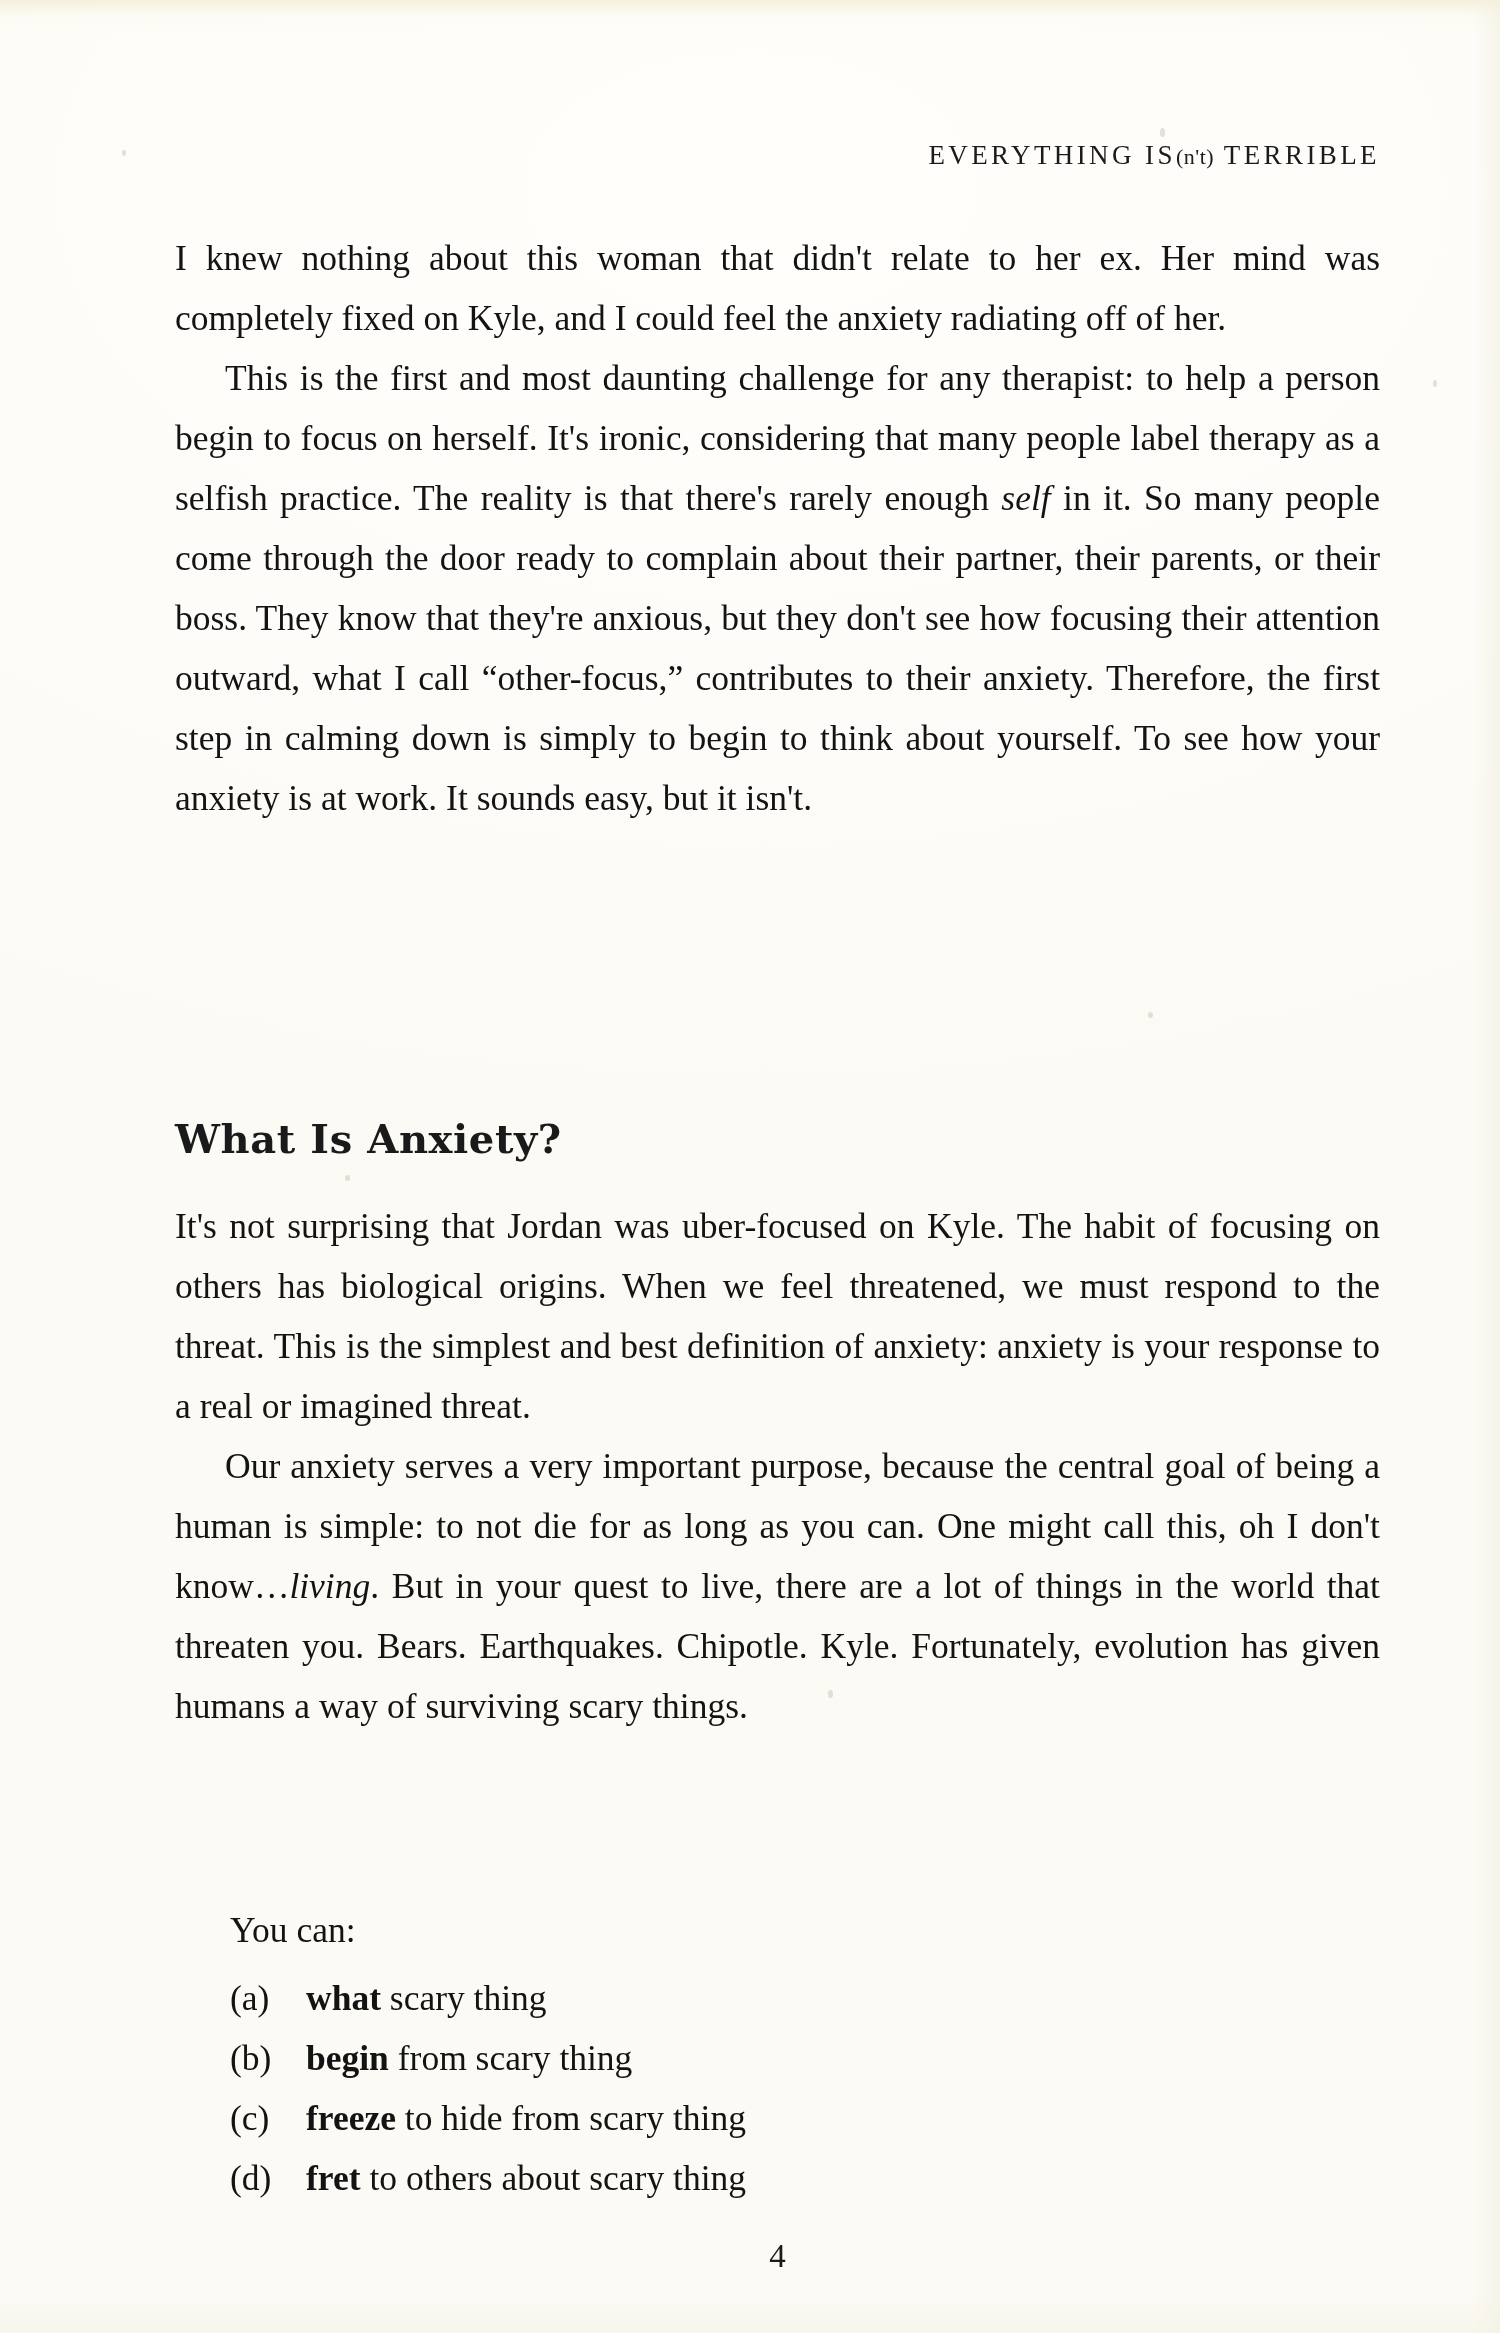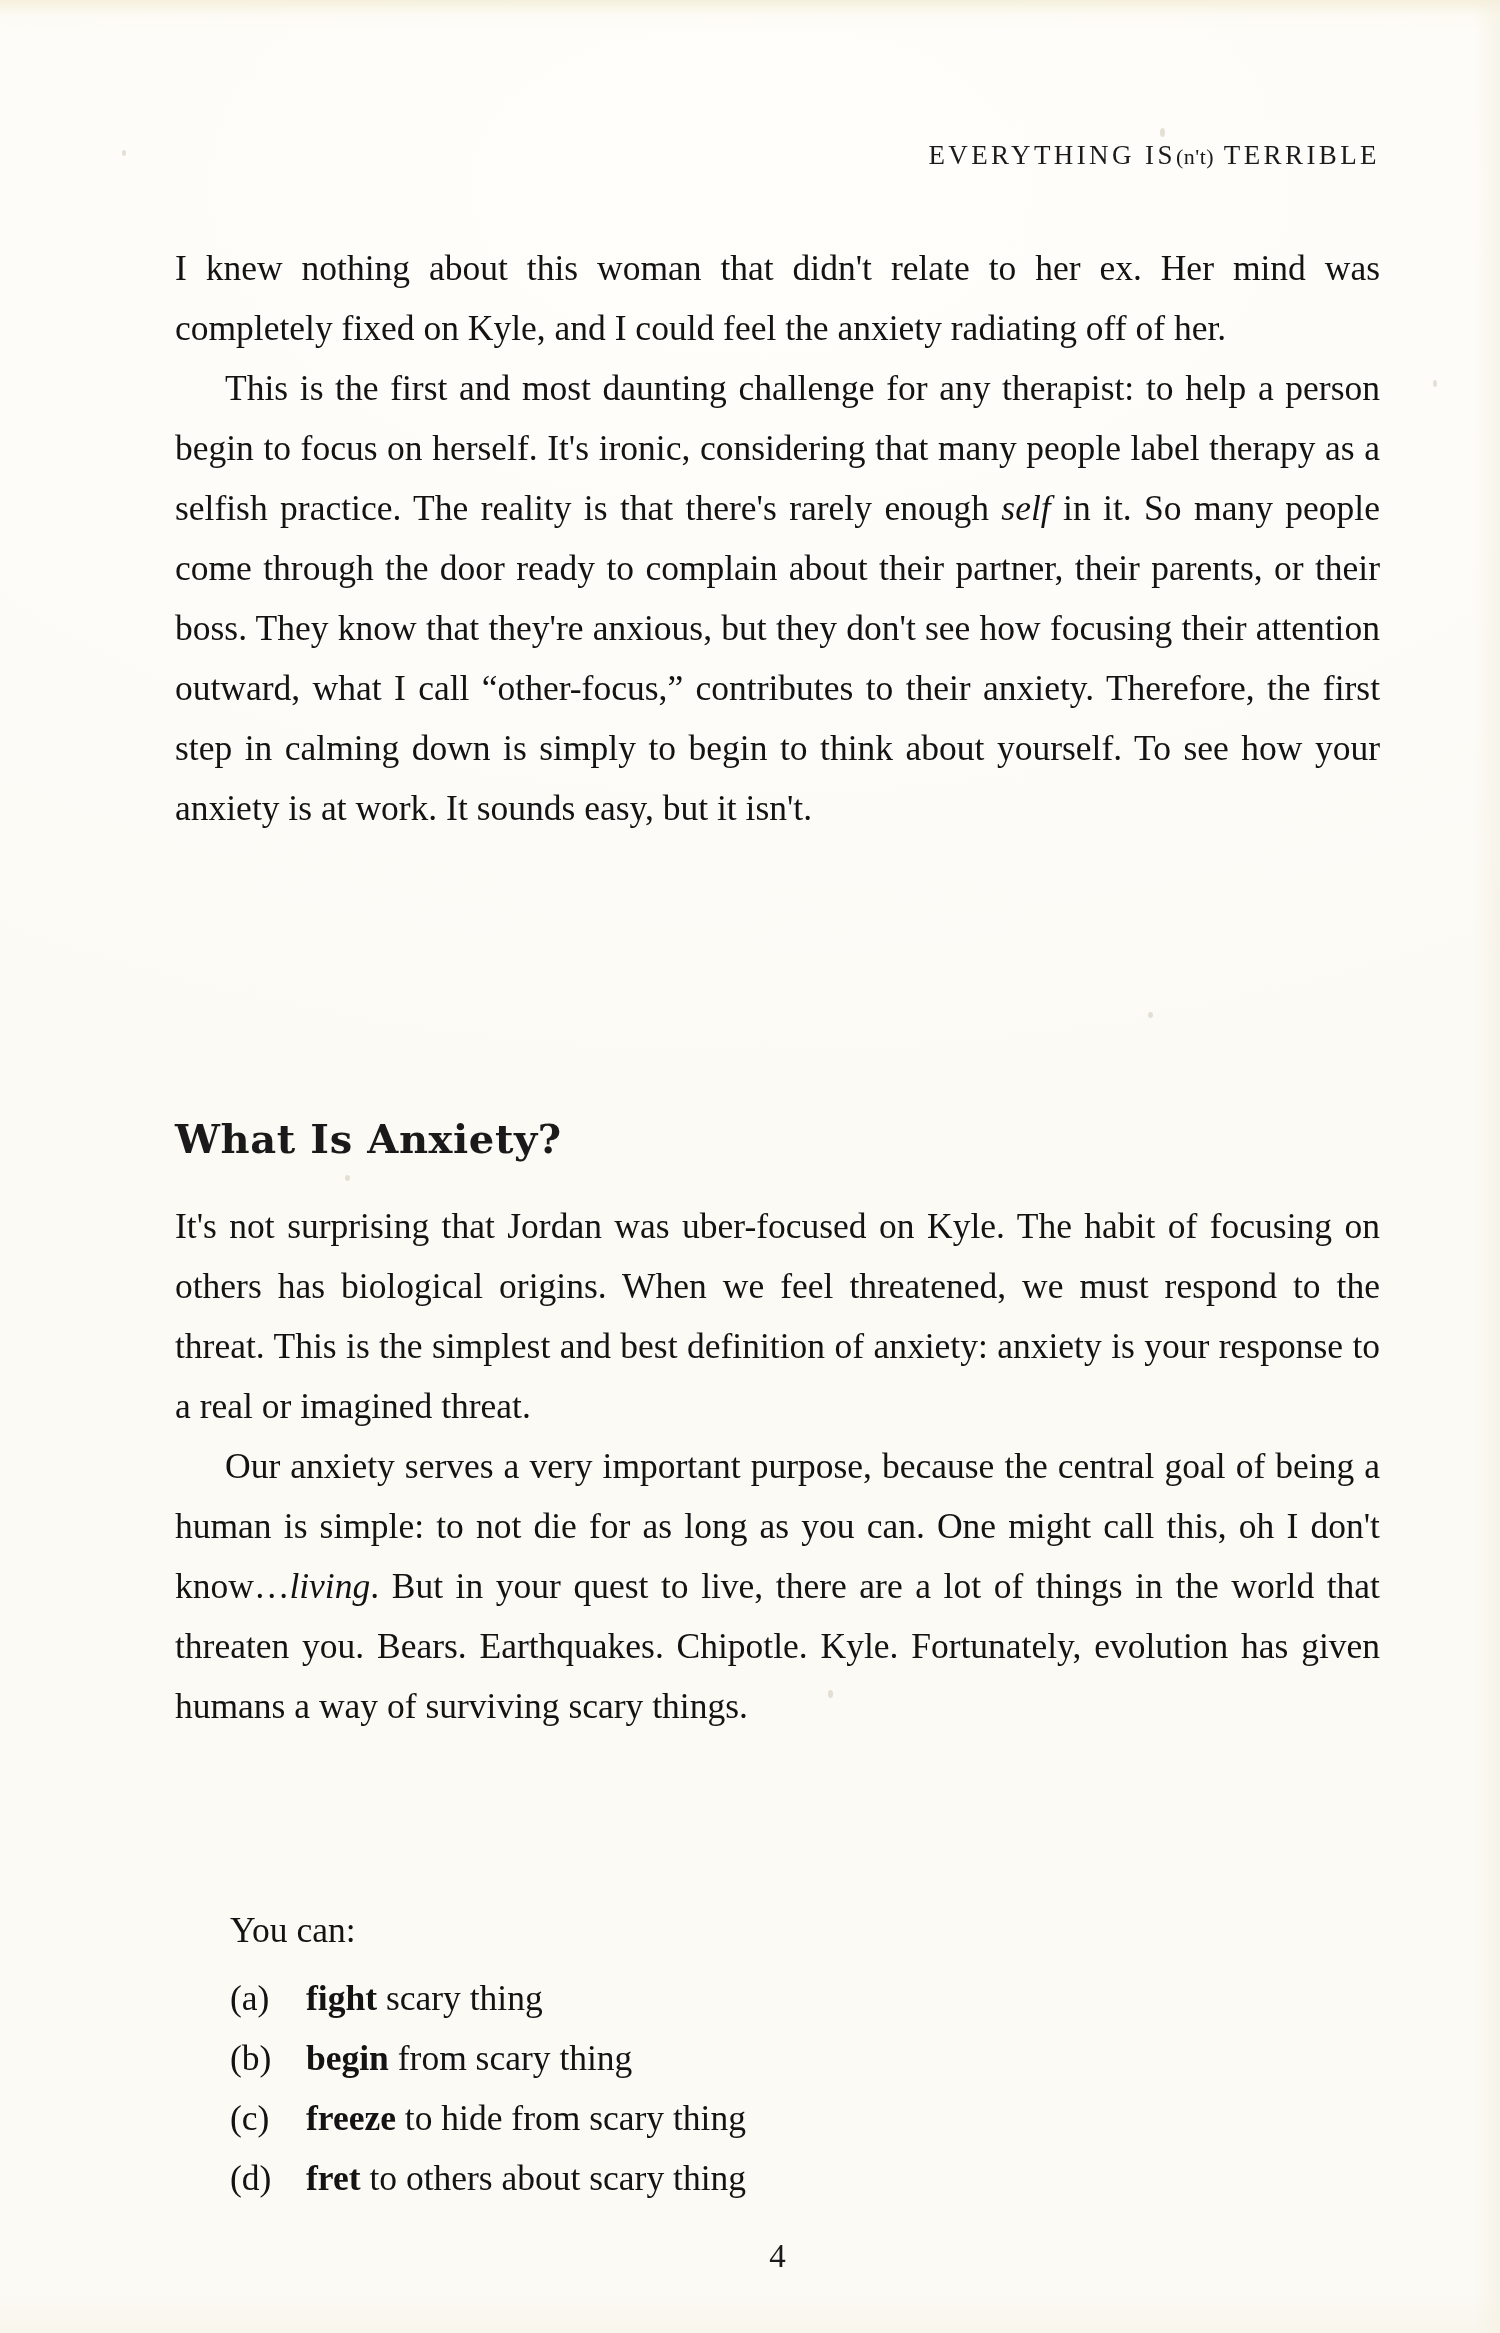--- a/index.html
+++ b/index.html
@@ -76,21 +76,21 @@
   }
   .running-head .rh-small {
     font-size: 22px;
     letter-spacing: 0.5px;
   }
 
   
   .body-block {
     position: absolute;
     left: 0;
-    top: 238px;
+    top: 228px;
     width: 1205px;
   }
   p.body {
     margin: 0;
     font-size: 35.5px;
     line-height: 60px;
     text-align: justify;
     text-justify: inter-word;
     color: #131313;
     -webkit-font-smoothing: antialiased;
@@ -191,21 +191,21 @@
     <div class="body-block-2">
       <p class="body">It's not surprising that Jordan was uber-focused on Kyle. The habit of focusing on others has biological origins. When we feel threatened, we must respond to the threat. This is the simplest and best definition of anxiety: anxiety is your response to a real or imagined threat.</p>
       <p class="body indent"><span>Our anxiety serves a very important purpose, because the central goal of being a human is simple: to not die for as long as you can. One might call this, oh I don't know…</span><span class="ital">living</span><span>. But in your quest to live, there are a lot of things in the world that threaten you. Bears. Earthquakes. Chipotle. Kyle. Fortunately, evolution has given humans a way of surviving scary things.</span></p>
     </div>
 
     <div class="list-block">
       <p class="list-lead">You can:</p>
 
       <div class="list-row">
         <span class="list-marker">(a)</span>
-        <span class="list-text"><b>fight</b><span> scary thing</span></span>
+        <span class="list-text"><b>what</b><span> scary thing</span></span>
       </div>
 
       <div class="list-row">
         <span class="list-marker">(b)</span>
         <span class="list-text"><b>begin</b><span> from scary thing</span></span>
       </div>
 
       <div class="list-row">
         <span class="list-marker">(c)</span>
         <span class="list-text"><b>freeze</b><span> to hide from scary thing</span></span>

